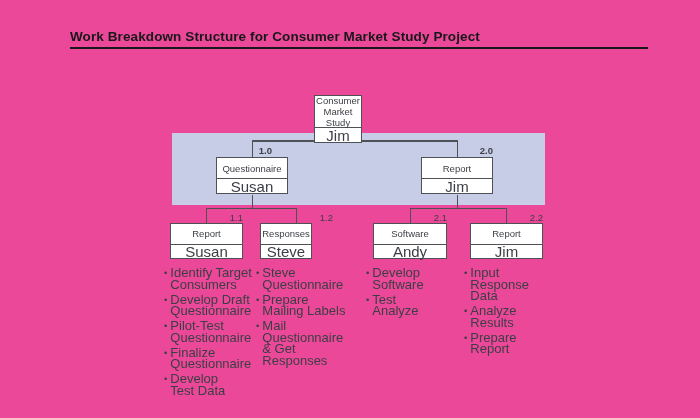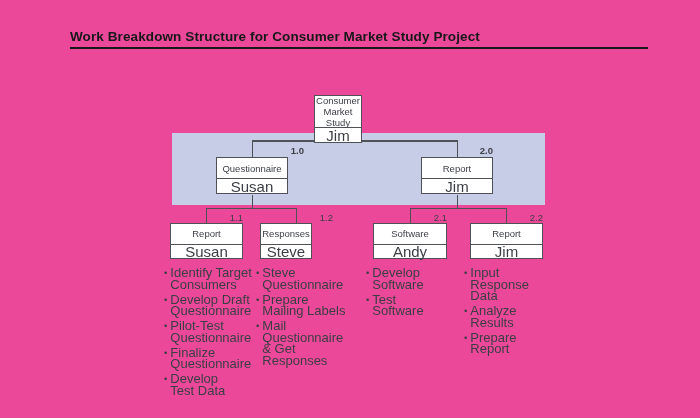--- a/index.html
+++ b/index.html
@@ -123,21 +123,21 @@
   <div class="cline" style="left:409.5px; top:207.5px; width:97.5px; height:1.5px;"></div>
   <div class="cline" style="left:409.5px; top:207.5px; width:1.5px; height:15.5px;"></div>
   <div class="cline" style="left:505.5px; top:207.5px; width:1.5px; height:15.5px;"></div>
 
   <div class="node root" style="left:314px; top:95px; width:48px;">
     <div class="node-name">Consumer
 Market Study</div>
     <div class="node-owner">Jim</div>
   </div>
 
-  <div class="wbs-id" style="left:232px; top:145px; width:72px;font-weight:bold;">1.0</div>
+  <div class="wbs-id" style="left:200px; top:145px; width:72px;font-weight:bold;">1.0</div>
   <div class="node l2" style="left:216px; top:157px; width:72px;">
     <div class="node-name">Questionnaire</div>
     <div class="node-owner">Susan</div>
   </div>
 
   <div class="wbs-id" style="left:421px; top:145px; width:72px;font-weight:bold;">2.0</div>
   <div class="node l2" style="left:421px; top:157px; width:72px;">
     <div class="node-name">Report</div>
     <div class="node-owner">Jim</div>
   </div>
@@ -212,21 +212,21 @@
     </div>
   <div class="tasks" style="left:366px; top:267px; width:92px;">
       <div class="task-item">
         <span class="bullet">•</span>
         <span class="task-text">Develop
 Software</span>
       </div>
       <div class="task-item">
         <span class="bullet">•</span>
         <span class="task-text">Test
-Software</span>
+Analyze</span>
       </div>
     </div>
   <div class="tasks" style="left:464px; top:267px; width:90px;">
       <div class="task-item">
         <span class="bullet">•</span>
         <span class="task-text">Input Response
 Data</span>
       </div>
       <div class="task-item">
         <span class="bullet">•</span>

